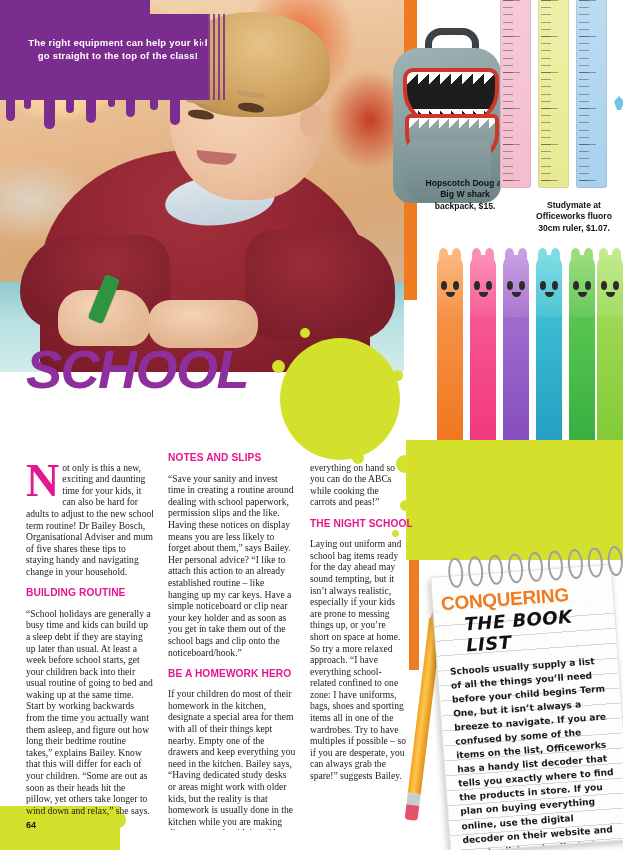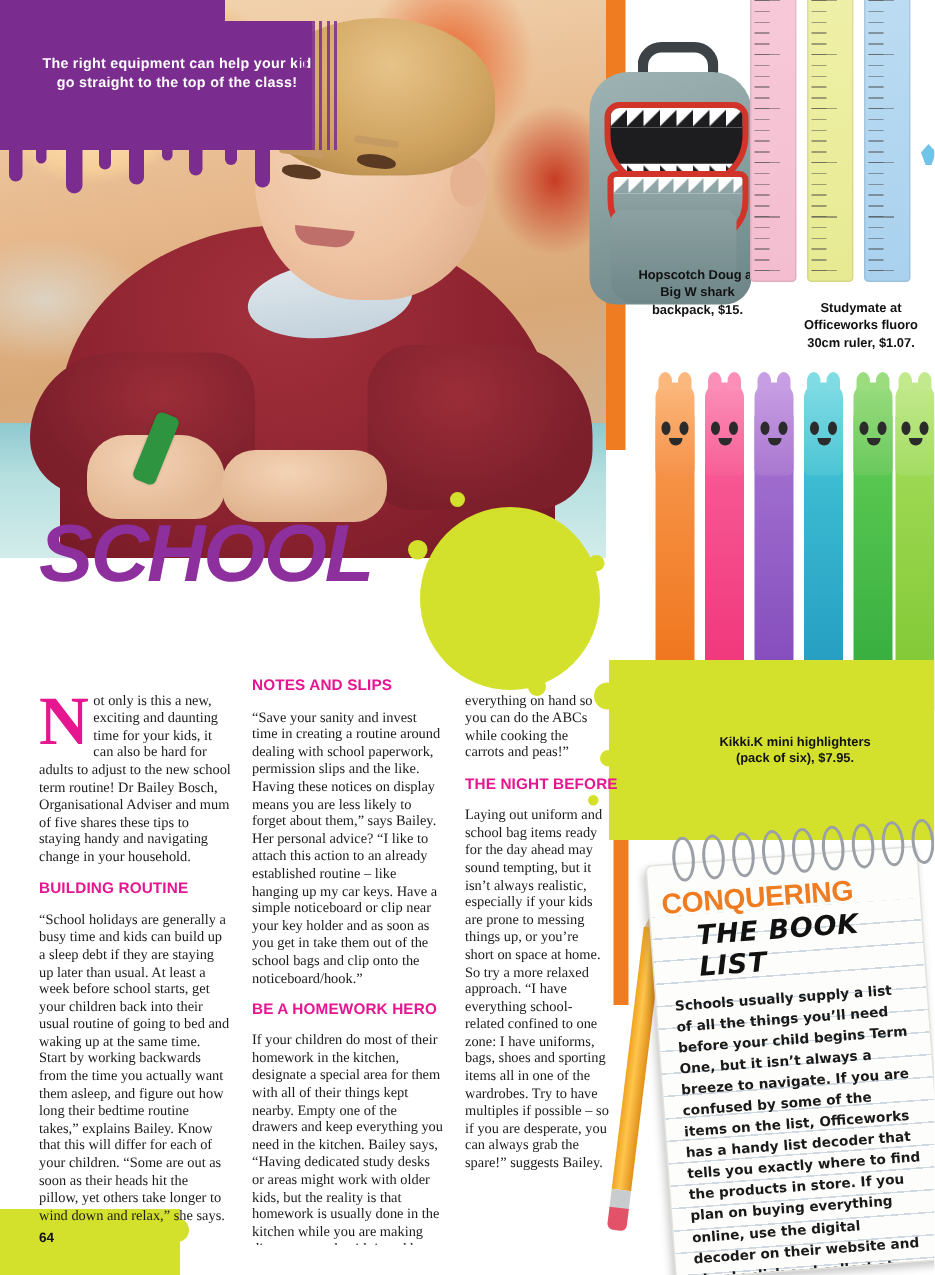--- a/index.html
+++ b/index.html
@@ -302,21 +302,20 @@
           <div class="eyeb" style="left:16px;top:2px;"></div>
           <div class="smile"></div>
         </div>
     </div>
   </div>
 
   <div class="lime-right"></div>
   <div class="lime-spk" style="left:396px;top:455px;width:18px;height:18px;"></div>
   <div class="lime-spk" style="left:400px;top:500px;width:11px;height:11px;"></div>
   <div class="lime-spk" style="left:392px;top:530px;width:7px;height:7px;"></div>
-  <div class="cap cap-hl">Kikki.K mini highlighters (pack of six), $7.95.</div>
 
   <div class="lime-circle"></div>
   <div class="lime-spk" style="left:272px;top:360px;width:13px;height:13px;"></div>
   <div class="lime-spk" style="left:392px;top:370px;width:11px;height:11px;"></div>
   <div class="lime-spk" style="left:300px;top:328px;width:10px;height:10px;"></div>
   <div class="lime-spk" style="left:352px;top:452px;width:12px;height:12px;"></div>
 
   <div class="lime-bottom"></div>
   <div class="lime-spk" style="left:110px;top:812px;width:16px;height:16px;"></div>
 
@@ -331,21 +330,21 @@
       <p class="body-t">“School holidays are generally a busy time and kids can build up a sleep debt if they are staying up later than usual. At least a week before school starts, get your children back into their usual routine of going to bed and waking up at the same time. Start by working backwards from the time you actually want them asleep, and figure out how long their bedtime routine takes,” explains Bailey. Know that this will differ for each of your children. “Some are out as soon as their heads hit the pillow, yet others take longer to wind down and relax,” she says.</p>
     </div>
     <div class="col c2">
       <div class="sec-h" style="margin-top:0">NOTES AND SLIPS</div>
       <p class="body-t">“Save your sanity and invest time in creating a routine around dealing with school paperwork, permission slips and the like. Having these notices on display means you are less likely to forget about them,” says Bailey. Her personal advice? “I like to attach this action to an already established routine – like hanging up my car keys. Have a simple noticeboard or clip near your key holder and as soon as you get in take them out of the school bags and clip onto the noticeboard/hook.”</p>
       <div class="sec-h">BE A HOMEWORK HERO</div>
       <p class="body-t">If your children do most of their homework in the kitchen, designate a special area for them with all of their things kept nearby. Empty one of the drawers and keep everything you need in the kitchen. Bailey says, “Having dedicated study desks or areas might work with older kids, but the reality is that homework is usually done in the kitchen while you are making dinner, so work with it and have</p>
     </div>
     <div class="col c3">
       <p class="body-t" style="width:96px">everything on hand so you can do the ABCs while cooking the carrots and peas!”</p>
-      <div class="sec-h">THE NIGHT BEFORE</div>
+      <div class="sec-h">THE NIGHT SCHOOL</div>
       <p class="body-t" style="width:96px">Laying out uniform and school bag items ready for the day ahead may sound tempting, but it isn’t always realistic, especially if your kids are prone to messing things up, or you’re short on space at home. So try a more relaxed approach. “I have everything school-related confined to one zone: I have uniforms, bags, shoes and sporting items all in one of the wardrobes. Try to have multiples if possible – so if you are desperate, you can always grab the spare!” suggests Bailey.</p>
     </div>
   </div>
   <div class="pageno">64</div>
 
   <div class="pencil">
     <div class="pencil-tip"></div>
     <div class="pencil-lead"></div>
     <div class="pencil-body"></div>
     <div class="pencil-fer"></div>

